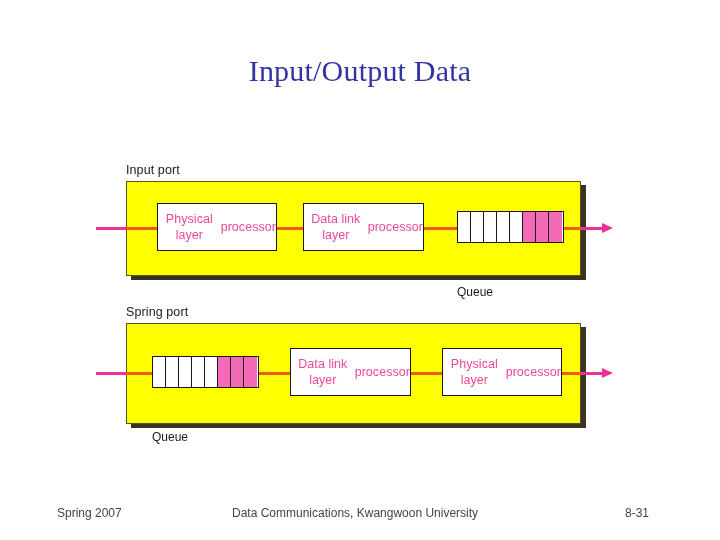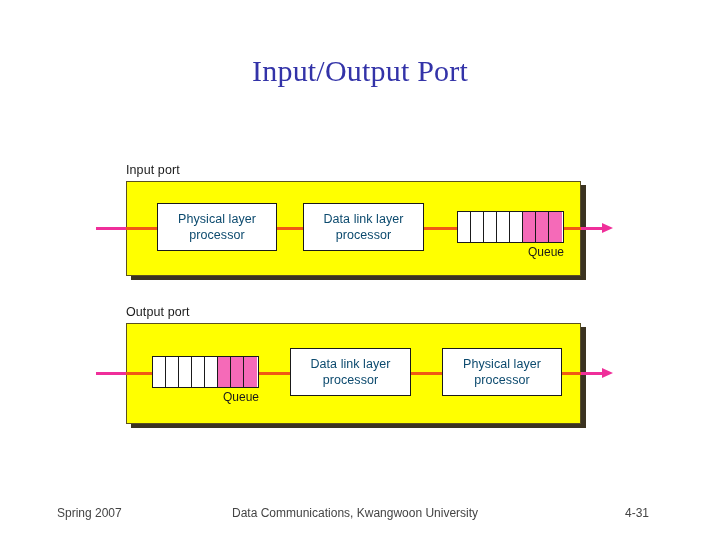--- a/index.html
+++ b/index.html
@@ -76,25 +76,25 @@
     border-left: 11px solid #ef2f9a;
   }
 
   
   .proc-box {
     position: absolute;
     background: #ffffff;
     border: 1.4px solid #1a1a1a;
     box-sizing: border-box;
     display: flex;
-    flex-direction: column;
+    flex-direction: row;
     align-items: center;
     justify-content: center;
     font-size: 12.5px;
-    color: #0c4a6e;
+    color: #ec4899;
     line-height: 1.32;
     text-align: center;
     letter-spacing: 0.05px;
   }
 
   
   .queue-group { position: absolute; }
   .queue-cells {
     position: absolute;
     left: 0;
@@ -109,42 +109,43 @@
     height: 100%;
     box-sizing: border-box;
     border-right: 1.3px solid #1a1a1a;
     background: #ffffff;
   }
   .queue-cell:last-child { border-right: none; }
   .queue-cell.filled { background: #f56ab8; }
   .queue-label {
     position: absolute;
     width: 100%;
-    text-align: right;
+    text-align: left;
     font-size: 12px;
     color: #1a1a1a;
     white-space: nowrap;
+    margin-top: 40px;
   }
 
   
   .footer-item {
     position: absolute;
     bottom: 20px;
     font-size: 12px;
     color: #444444;
     white-space: nowrap;
   }
   .footer-left   { left: 57px; }
   .footer-center { left: 208px; margin-left: 24px; }
   .footer-right  { left: 625px; }
 </style>
 </head>
 <body>
 
-<div class="slide-title">Input/Output Port</div>
+<div class="slide-title">Input/Output Data</div>
 
 <div class="port-figure" style="left:126px; top:163px; width:431px; height:120px;">
 
   <div class="port-caption">Input port</div>
 
   <div class="port-shadow" style="left:5px; top:22px; width:455px; height:95px;"></div>
   <div class="port-body" style="left:0px; top:18px; width:455px; height:95px;"></div>
 
   <div class="wire" style="left:-30px; top:64px; width:32px;"></div>
   <div class="wire-inner" style="left:0px; top:64px; width:33px;"></div>
@@ -174,21 +175,21 @@
         <div class="queue-cell filled"></div>
         <div class="queue-cell filled"></div>
         <div class="queue-cell filled"></div>
       </div>
     <div class="queue-label" style="top:34px;">Queue</div>
   </div>
 </div>
 
 <div class="port-figure" style="left:126px; top:305px; width:460px; height:126px;">
 
-  <div class="port-caption">Output port</div>
+  <div class="port-caption">Spring port</div>
 
   <div class="port-shadow" style="left:5px; top:22px; width:455px; height:101px;"></div>
   <div class="port-body" style="left:0px; top:18px; width:455px; height:101px;"></div>
 
   <div class="wire" style="left:-30px; top:67px; width:32px;"></div>
   <div class="wire-inner" style="left:0px; top:67px; width:28px;"></div>
   <div class="wire-inner" style="left:133px; top:67px; width:31px;"></div>
   <div class="wire-inner" style="left:284px; top:67px; width:32px;"></div>
   <div class="wire-inner" style="left:436px; top:67px; width:19px;"></div>
   <div class="wire" style="left:455px; top:67px; width:24px;"></div>
@@ -214,13 +215,13 @@
   </div>
 
   <div class="proc-box" style="left:316px; top:43px; width:120px; height:48px;">
     <span>Physical layer</span>
     <span>processor</span>
   </div>
 </div>
 
 <div class="footer-item footer-left">Spring 2007</div>
 <div class="footer-item footer-center">Data Communications, Kwangwoon University</div>
-<div class="footer-item footer-right">4-31</div>
+<div class="footer-item footer-right">8-31</div>
 
 </body></html>

